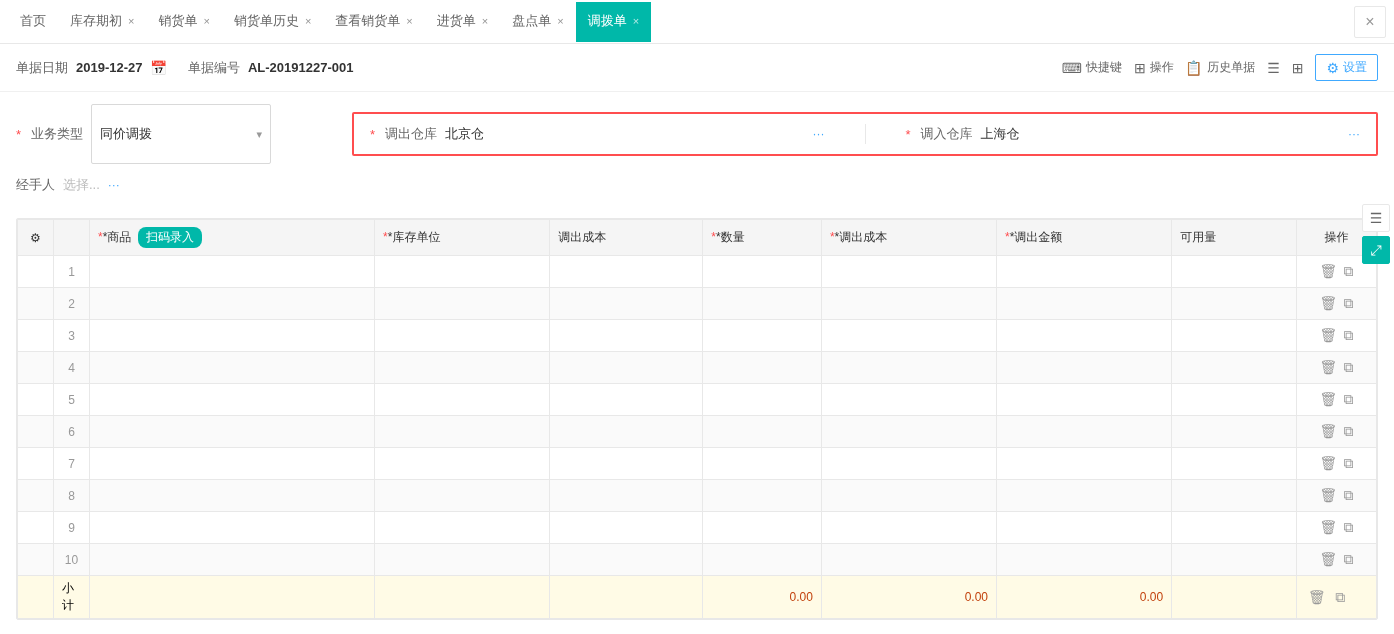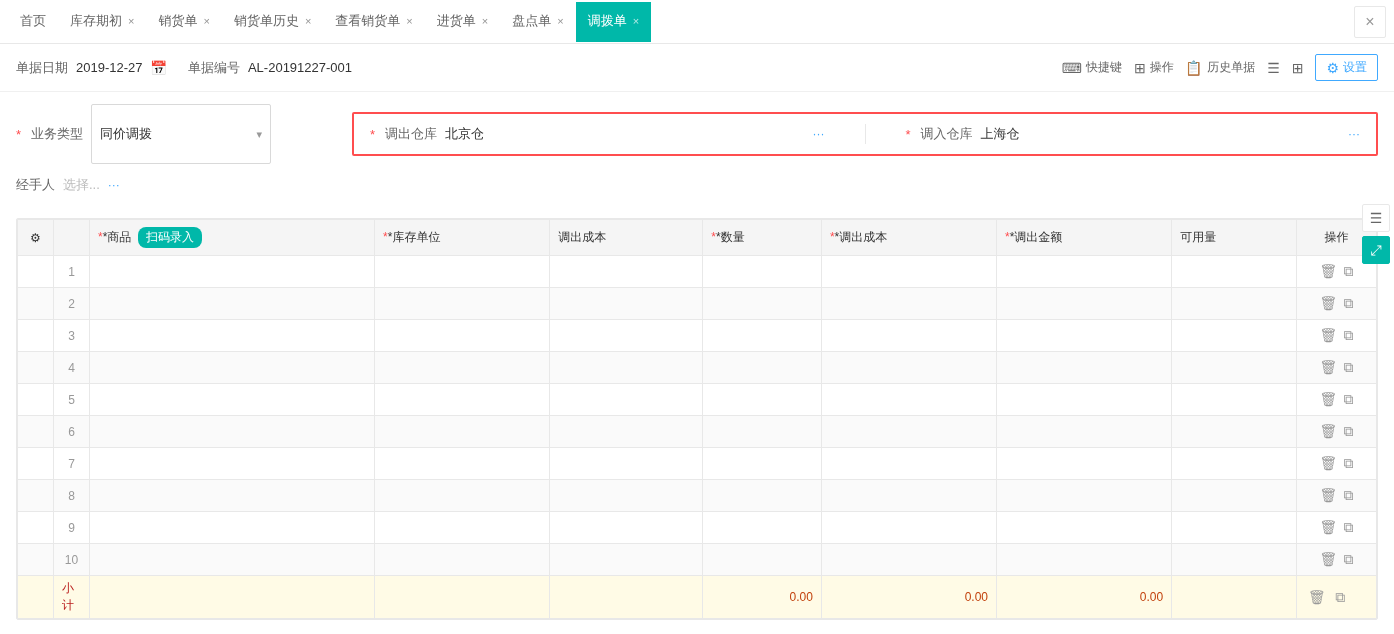--- a/index.html
+++ b/index.html
@@ -63,21 +63,21 @@
       display: flex;
       align-items: center;
       gap: 20px;
     }
     .field-group {
       display: flex;
       align-items: center;
       gap: 8px;
     }
     .field-label { color: #666; font-size: 13px; }
-    .field-value { color: #333; font-size: 13px; }
+    .field-value { color: #333; font-size: 13px; font-weight: bold; }
     .calendar-icon {
       color: #40a9ff;
       cursor: pointer;
       font-size: 14px;
     }
     .form-header-right {
       margin-left: auto;
       display: flex;
       align-items: center;
       gap: 12px;
@@ -214,21 +214,21 @@
       white-space: nowrap;
     }
     .ops-col { width: 80px; text-align: center; }
     .op-icon {
       color: #999;
       cursor: pointer;
       font-size: 14px;
       margin: 0 3px;
     }
     .num-cell { text-align: center; color: #999; }
-    .subtotal-label { color: #b91c1c; margin-top: 41px; }
+    .subtotal-label { color: #000000; margin-top: 41px; }
     .subtotal-value { color: #c2410c; text-align: right; }
 
     
     .right-toolbar {
       position: fixed;
       right: 0;
       top: 200px;
       display: flex;
       flex-direction: column;
       gap: 4px;

